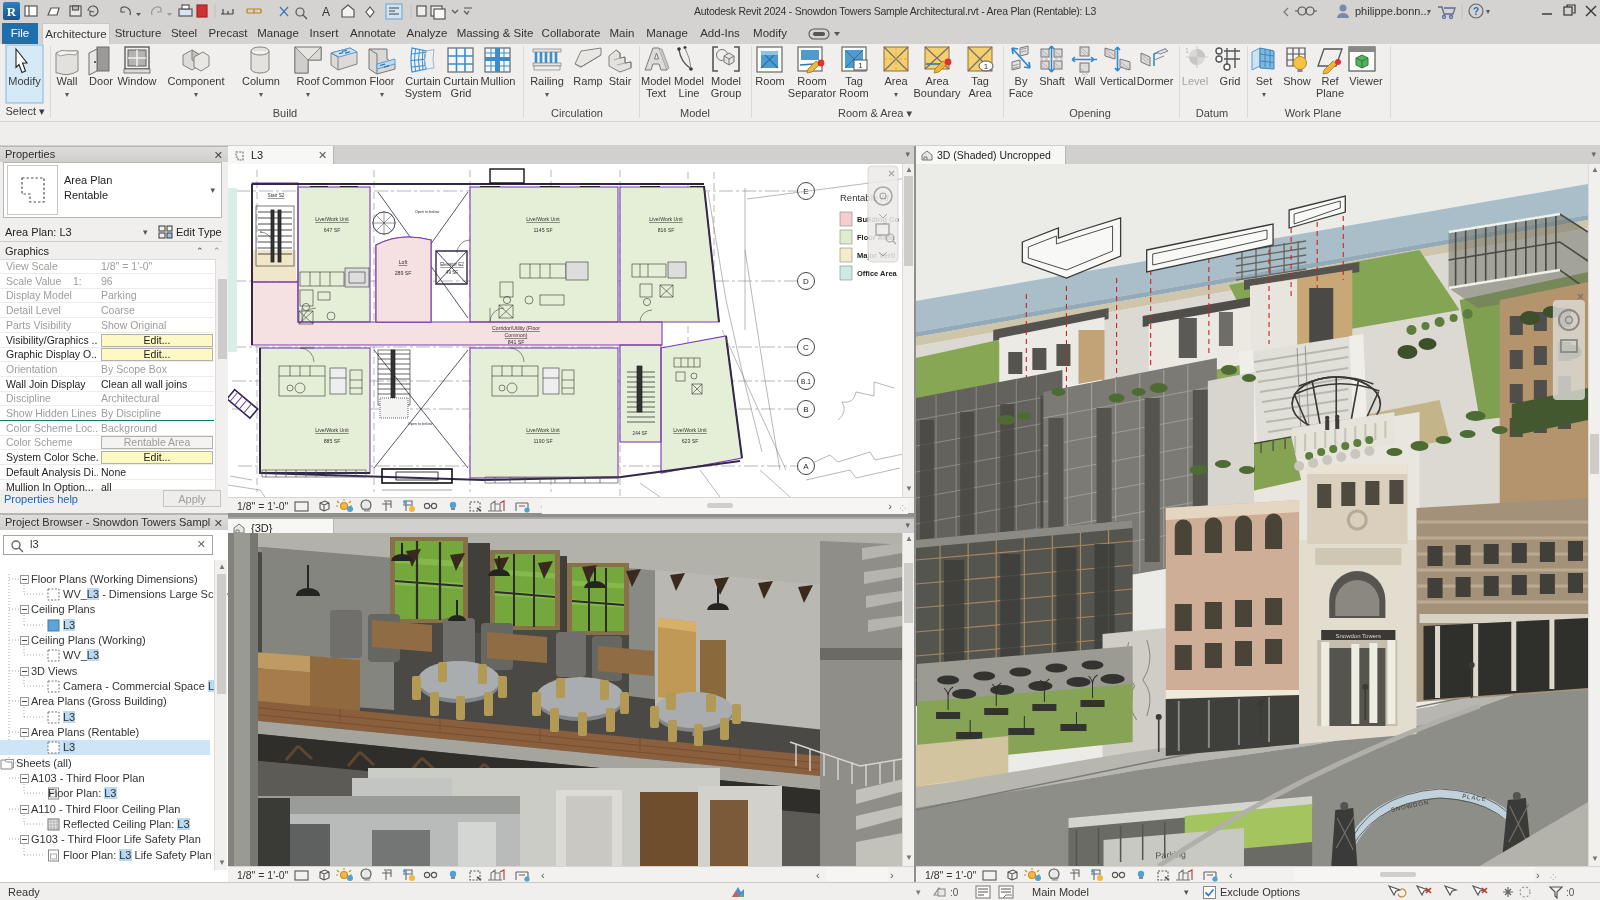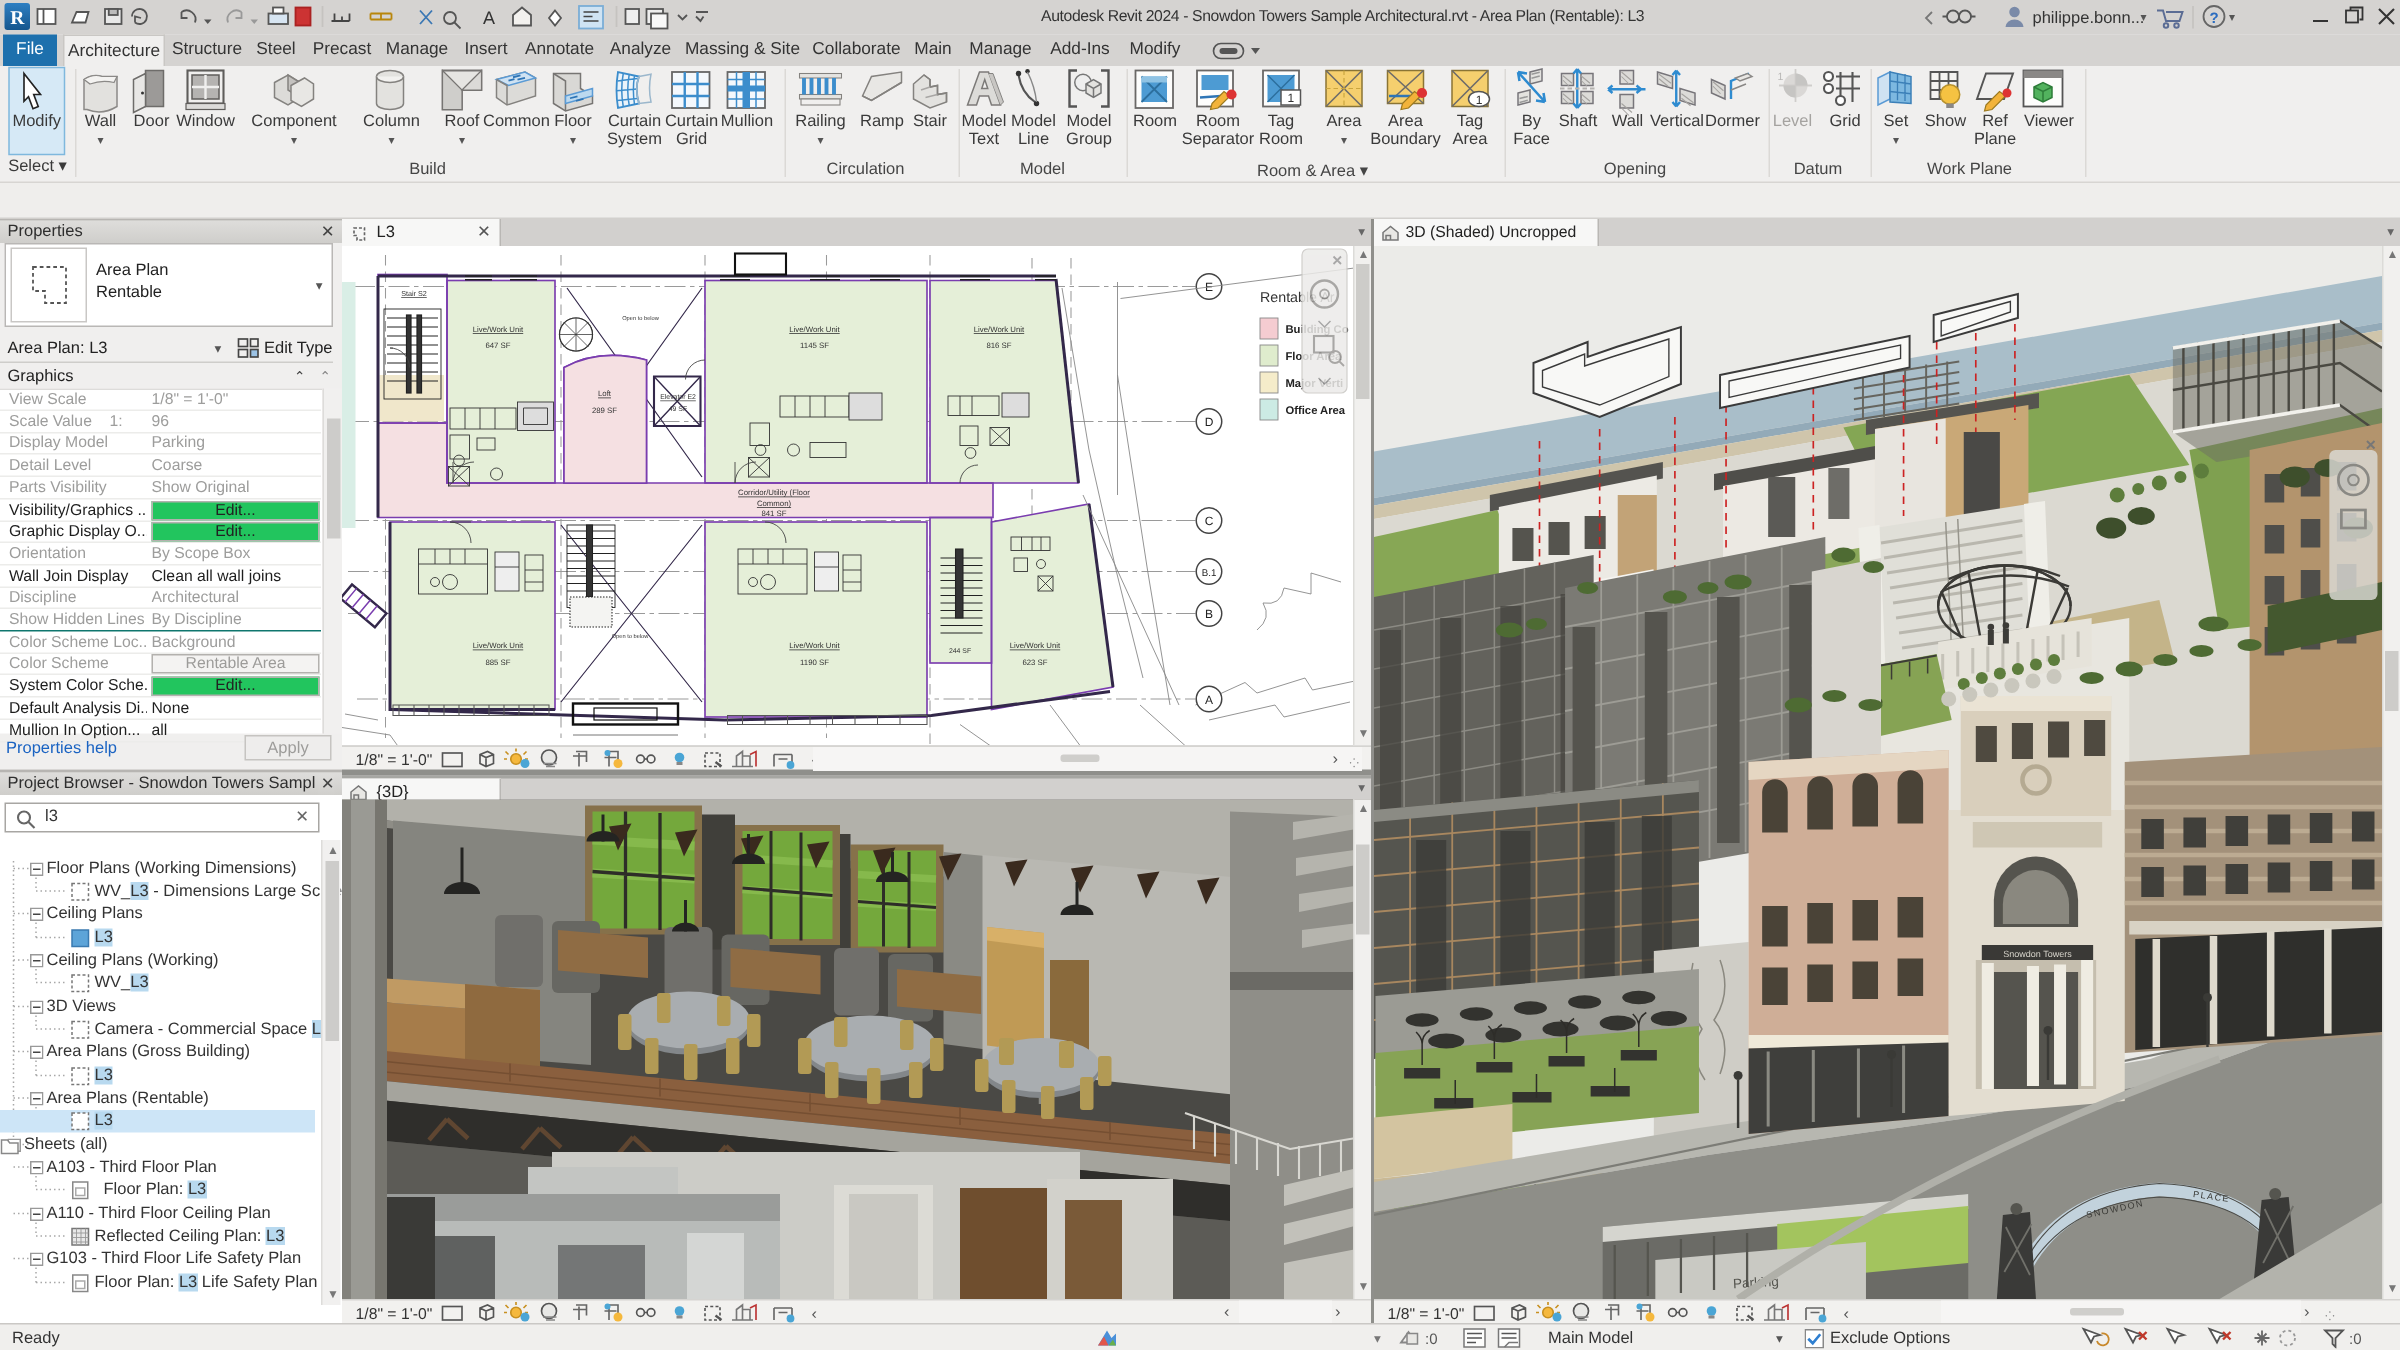--- a/index.html
+++ b/index.html
@@ -14,21 +14,21 @@
 .rbtn{position:absolute;font-size:11px;color:#3a3a3a;text-align:center;line-height:11.5px;white-space:nowrap}
 #optionsbar{position:absolute;left:0;top:122px;width:1600px;height:24px;background:#efeeec;border-bottom:1px solid #d2d0cd}
 
 .phead{position:absolute;left:0;width:228px;height:16px;background:linear-gradient(#dedddb,#cfcecb);border-top:1px solid #b7b5b2;font-size:11px;color:#2e2e2e;padding-left:5px;line-height:15px;white-space:nowrap;overflow:hidden}
 .phx{position:absolute;right:5px;top:1px;color:#444;font-size:11px}
 #props{position:absolute;left:0;top:146px;width:228px;height:286px;background:#f0efee}
 #pbrowser{position:absolute;left:0;top:513px;width:228px;height:369px;background:#fff;border-top:1px solid #b7b5b2}
 .prow{position:absolute;left:0;width:214px;height:15px;font-size:10.5px;line-height:15px}
 .prow .lab{position:absolute;left:6px;top:0;width:92px;overflow:hidden;white-space:nowrap}
 .prow .val{position:absolute;left:101px;top:0;width:112px;overflow:hidden;white-space:nowrap}
-.pbtn{position:absolute;left:101px;top:1px;width:112px;height:13px;background:#22c55e;border:1px solid #b3b1ae;font-size:10.5px;text-align:center;line-height:11px;color:#222}
+.pbtn{position:absolute;left:101px;top:1px;width:112px;height:13px;background:#fef9c3;border:1px solid #b3b1ae;font-size:10.5px;text-align:center;line-height:11px;color:#222}
 .gray{color:#9d9d9c}
 .dark{color:#1e1e1e}
 
 .trow{position:absolute;left:0;width:213px;height:15px;font-size:11px;line-height:15px;color:#333;white-space:nowrap}
 
 #mdi{position:absolute;left:228px;top:146px;width:1372px;height:736px;background:#8f8f8b}
 .vtabbar{position:absolute;height:19px;background:#d2d0ce}
 .vtab{position:absolute;top:0;height:19px;background:#f7f7f6;font-size:11px;color:#222;line-height:19px}
 .viewbar{position:absolute;height:16px;background:#f2f1ef;font-size:10.5px;color:#333}
 
@@ -642,21 +642,21 @@
           </svg>
           <span style="position:absolute;left:31px;top:0">A103 - Third Floor Plan</span>
         </div>
         <div class="trow" style="top:272px">
           <span style="position:absolute;left:47px;top:0;width:13px;height:13px">
             <svg width="13" height="13" style="position:absolute;left:0;top:1px">
               <rect x="1.5" y="1" width="10" height="11" fill="#fff" stroke="#888"></rect>
               <rect x="3.5" y="5" width="6" height="5" fill="none" stroke="#aaa"></rect>
             </svg>
           </span>
-          <span style="position:absolute;left:69px;top:0">Floor Plan: <span style="background:#b8d9ef">L3</span></span>
+          <span style="position:absolute;left:48px;top:0">Floor Plan: <span style="background:#b8d9ef">L3</span></span>
         </div>
         <div class="trow" style="top:288px">
           <svg width="9" height="9" style="position:absolute;left:20px;top:3px">
             <rect x="0.5" y="0.5" width="8" height="8" fill="#fff" stroke="#999"></rect>
             <line x1="2" y1="4.5" x2="7" y2="4.5" stroke="#444"></line>
           </svg>
           <span style="position:absolute;left:31px;top:0">A110 - Third Floor Ceiling Plan</span>
         </div>
         <div class="trow" style="top:303px">
           <span style="position:absolute;left:47px;top:0;width:13px;height:13px">

